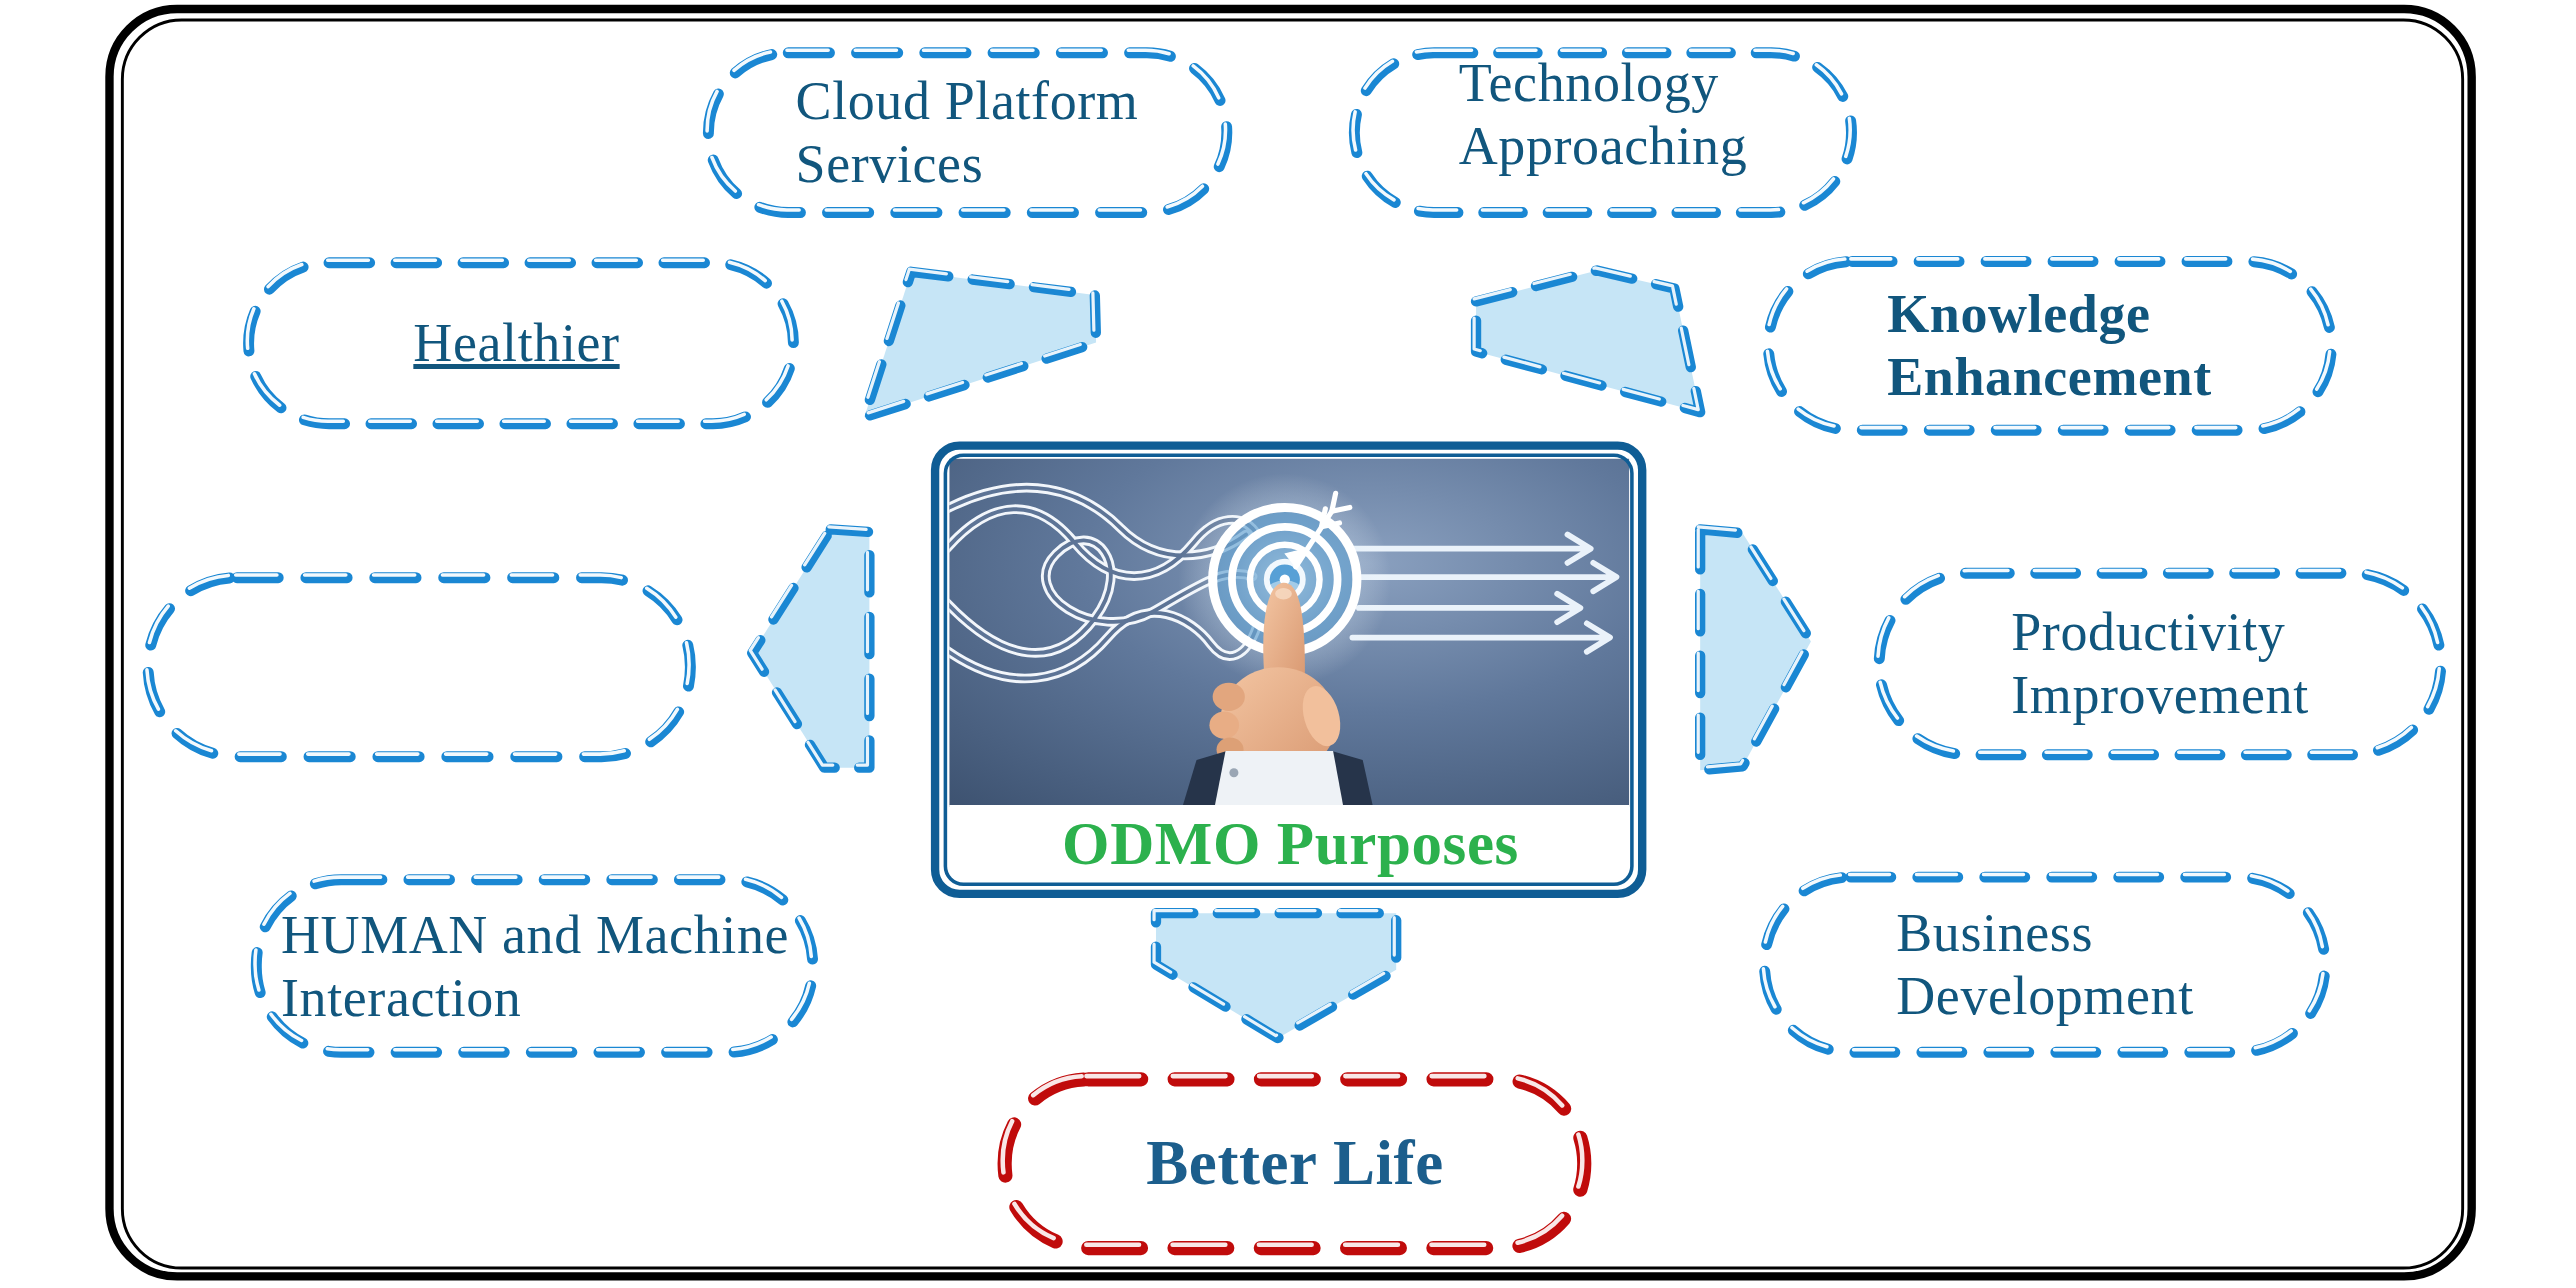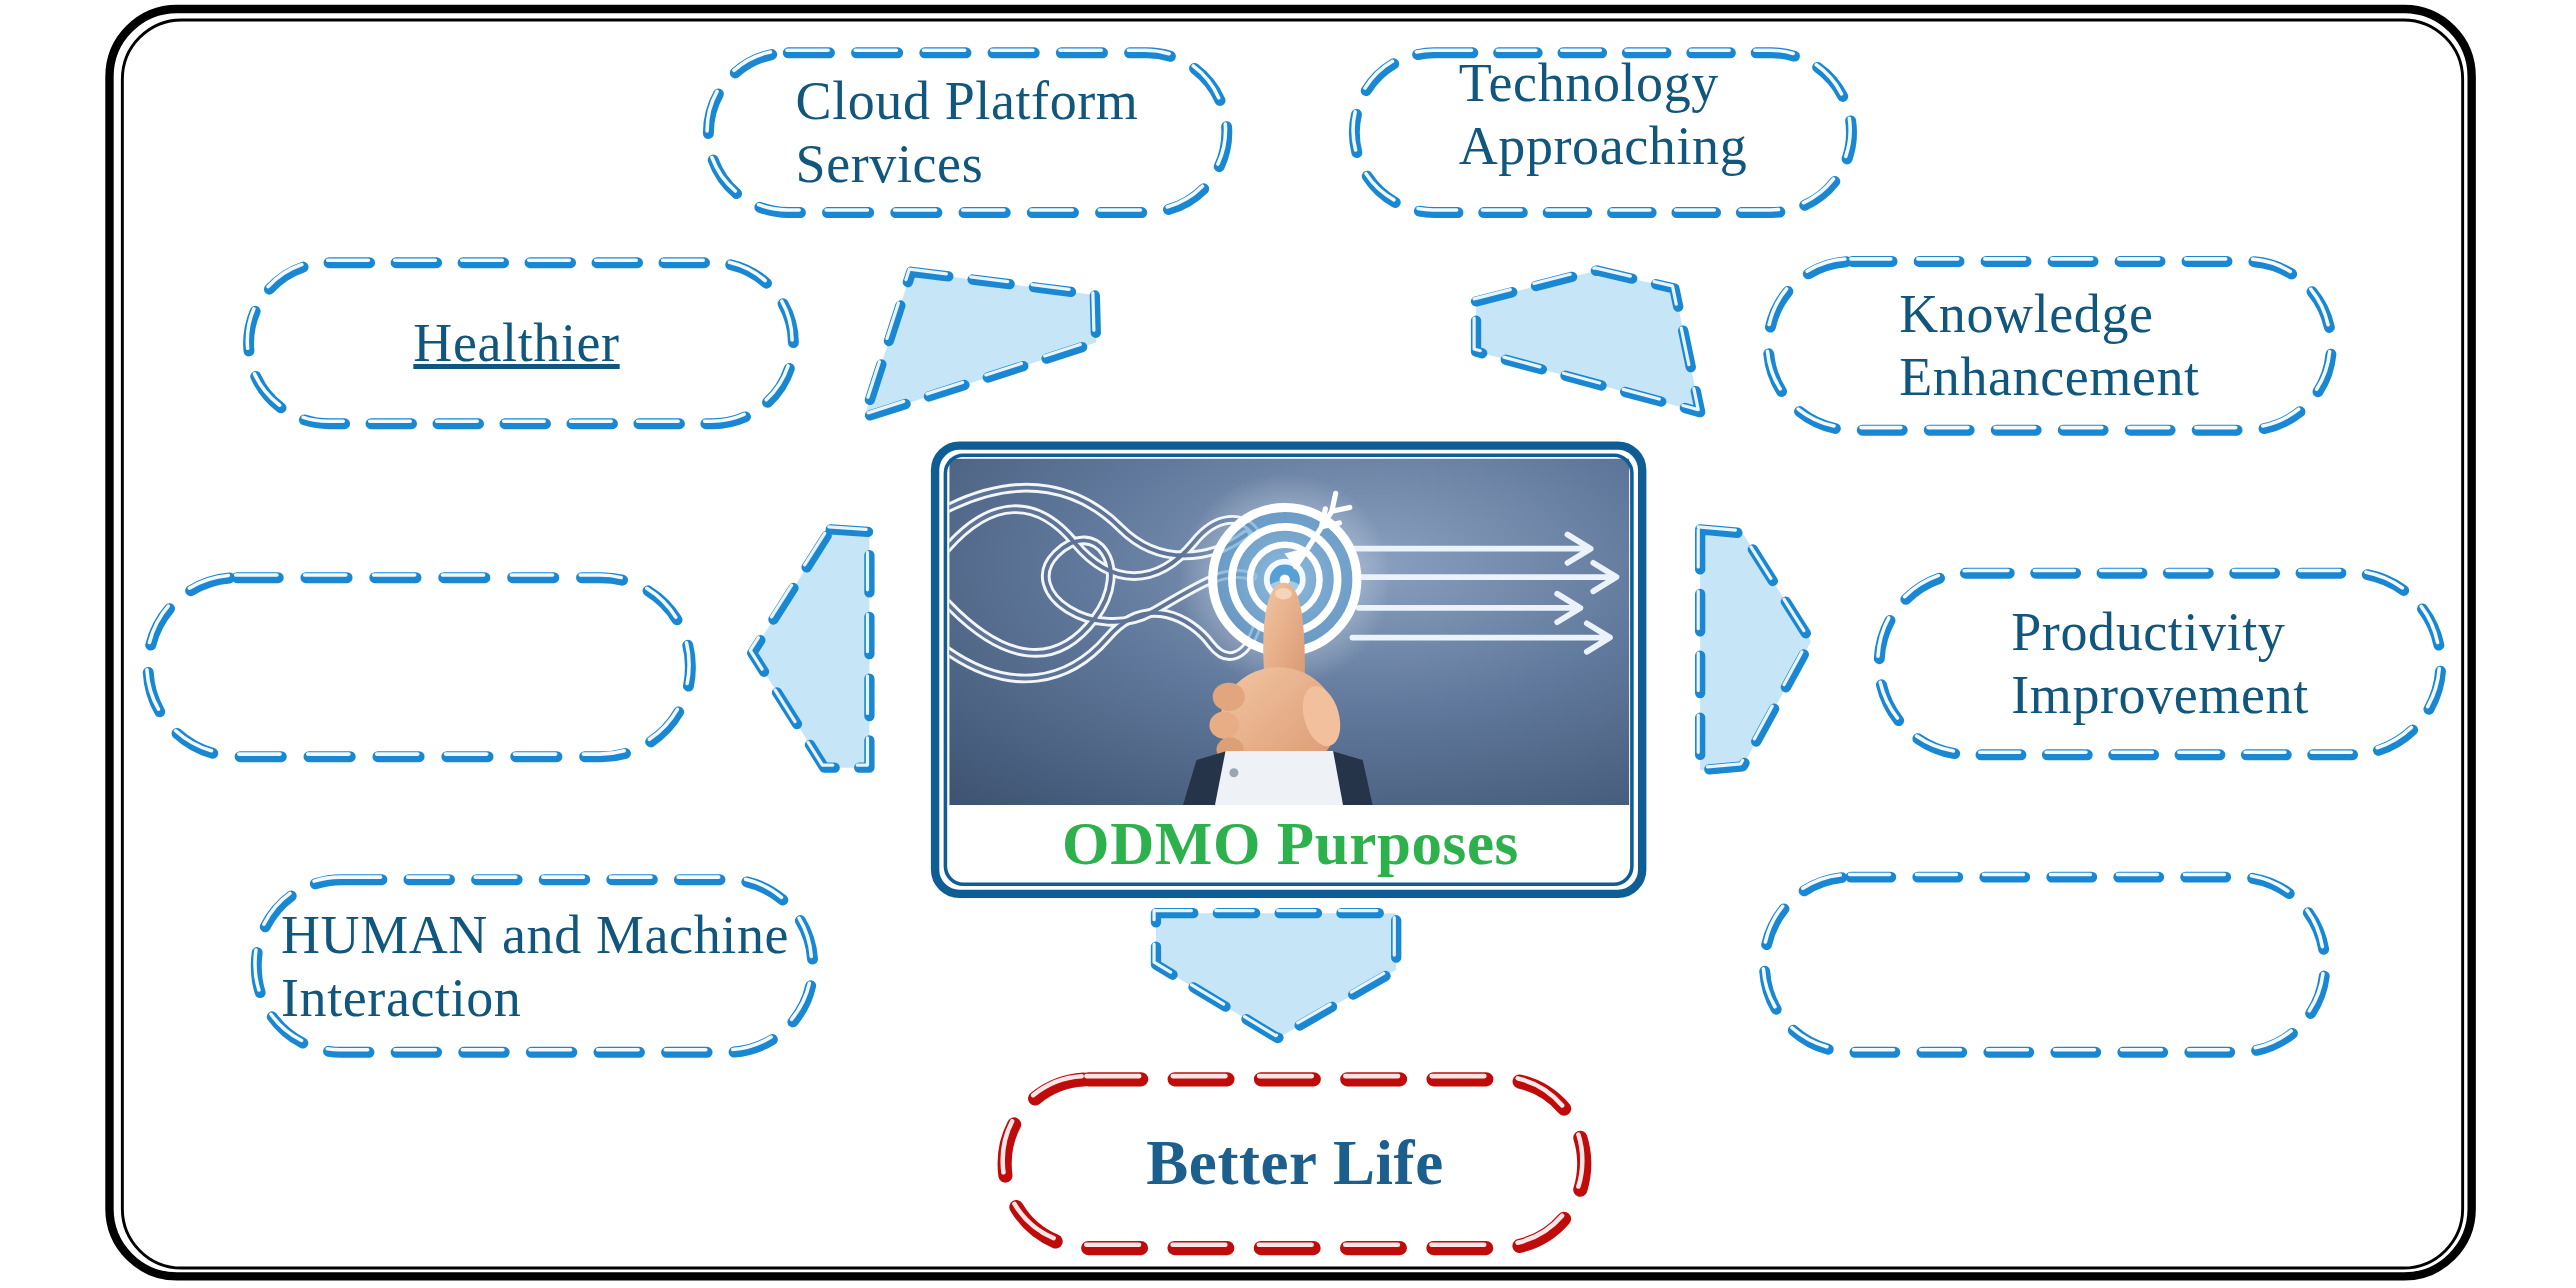--- a/index.html
+++ b/index.html
@@ -15,21 +15,21 @@
   html,body{margin:0;padding:0;background:#ffffff;}
   #canvas{position:relative;width:2576px;height:1288px;background:#ffffff;overflow:hidden;
           font-family:"Liberation Serif",serif;}
   #art{position:absolute;left:0;top:0;}
   .node-label{position:absolute;display:flex;align-items:center;justify-content:center;
       color:var(--navy);font-size:54px;line-height:1.16;
       white-space:pre-line;letter-spacing:0.6px;}
   #lbl-cloud       {left:708px; top:53px;   width:518px;  height:160px;}
   #lbl-tech        {left:1335px; top:35px;   width:536px;  height:160px;}
   #lbl-healthier   {left:244px;  top:263px;  width:545px;  height:161px;text-decoration:underline;}
-  #lbl-knowledge   {left:1768px; top:261px;  width:563px;  height:169px;}
+  #lbl-knowledge   {left:1768px; top:261px;  width:563px;  height:169px;font-weight:bold;}
   #lbl-resources   {left:148px;  top:578px;  width:542px;  height:179px;}
   #lbl-productivity{left:1879px; top:573px;  width:562px;  height:182px;}
   #lbl-human       {left:213px;  top:880px; width:644px; height:173px;}
   #lbl-business    {left:1765px; top:877px; width:560px;  height:175px;}
   #lbl-better      {left:1005px; top:1079px; width:580px;  height:169px;
                     font-weight:bold;font-size:63px;color:var(--better-navy);}
   #center-title{position:absolute;left:952px;top:806px;width:677px;height:76px;
       display:flex;align-items:center;justify-content:center;
       font-family:Liberation Serif, serif;font-weight:bold;font-size:61px;
       color:var(--green);letter-spacing:0.6px;}
@@ -208,17 +208,19 @@
 Services</div>
 <div class="node-label" id="lbl-tech">Technology
 Approaching</div>
 <div class="node-label" id="lbl-healthier">Healthier</div>
 <div class="node-label" id="lbl-knowledge">Knowledge
 Enhancement</div>
 <div class="node-label" id="lbl-productivity">Productivity
 Improvement</div>
 <div class="node-label" id="lbl-human">HUMAN and Machine
 Interaction</div>
+<div class="node-label" id="lbl-business">Business
+Development</div>
 <div class="node-label" id="lbl-better">Better Life</div>
 <div id="center-title">ODMO Purposes</div>
 
 </div>
 
 
 </body></html>

